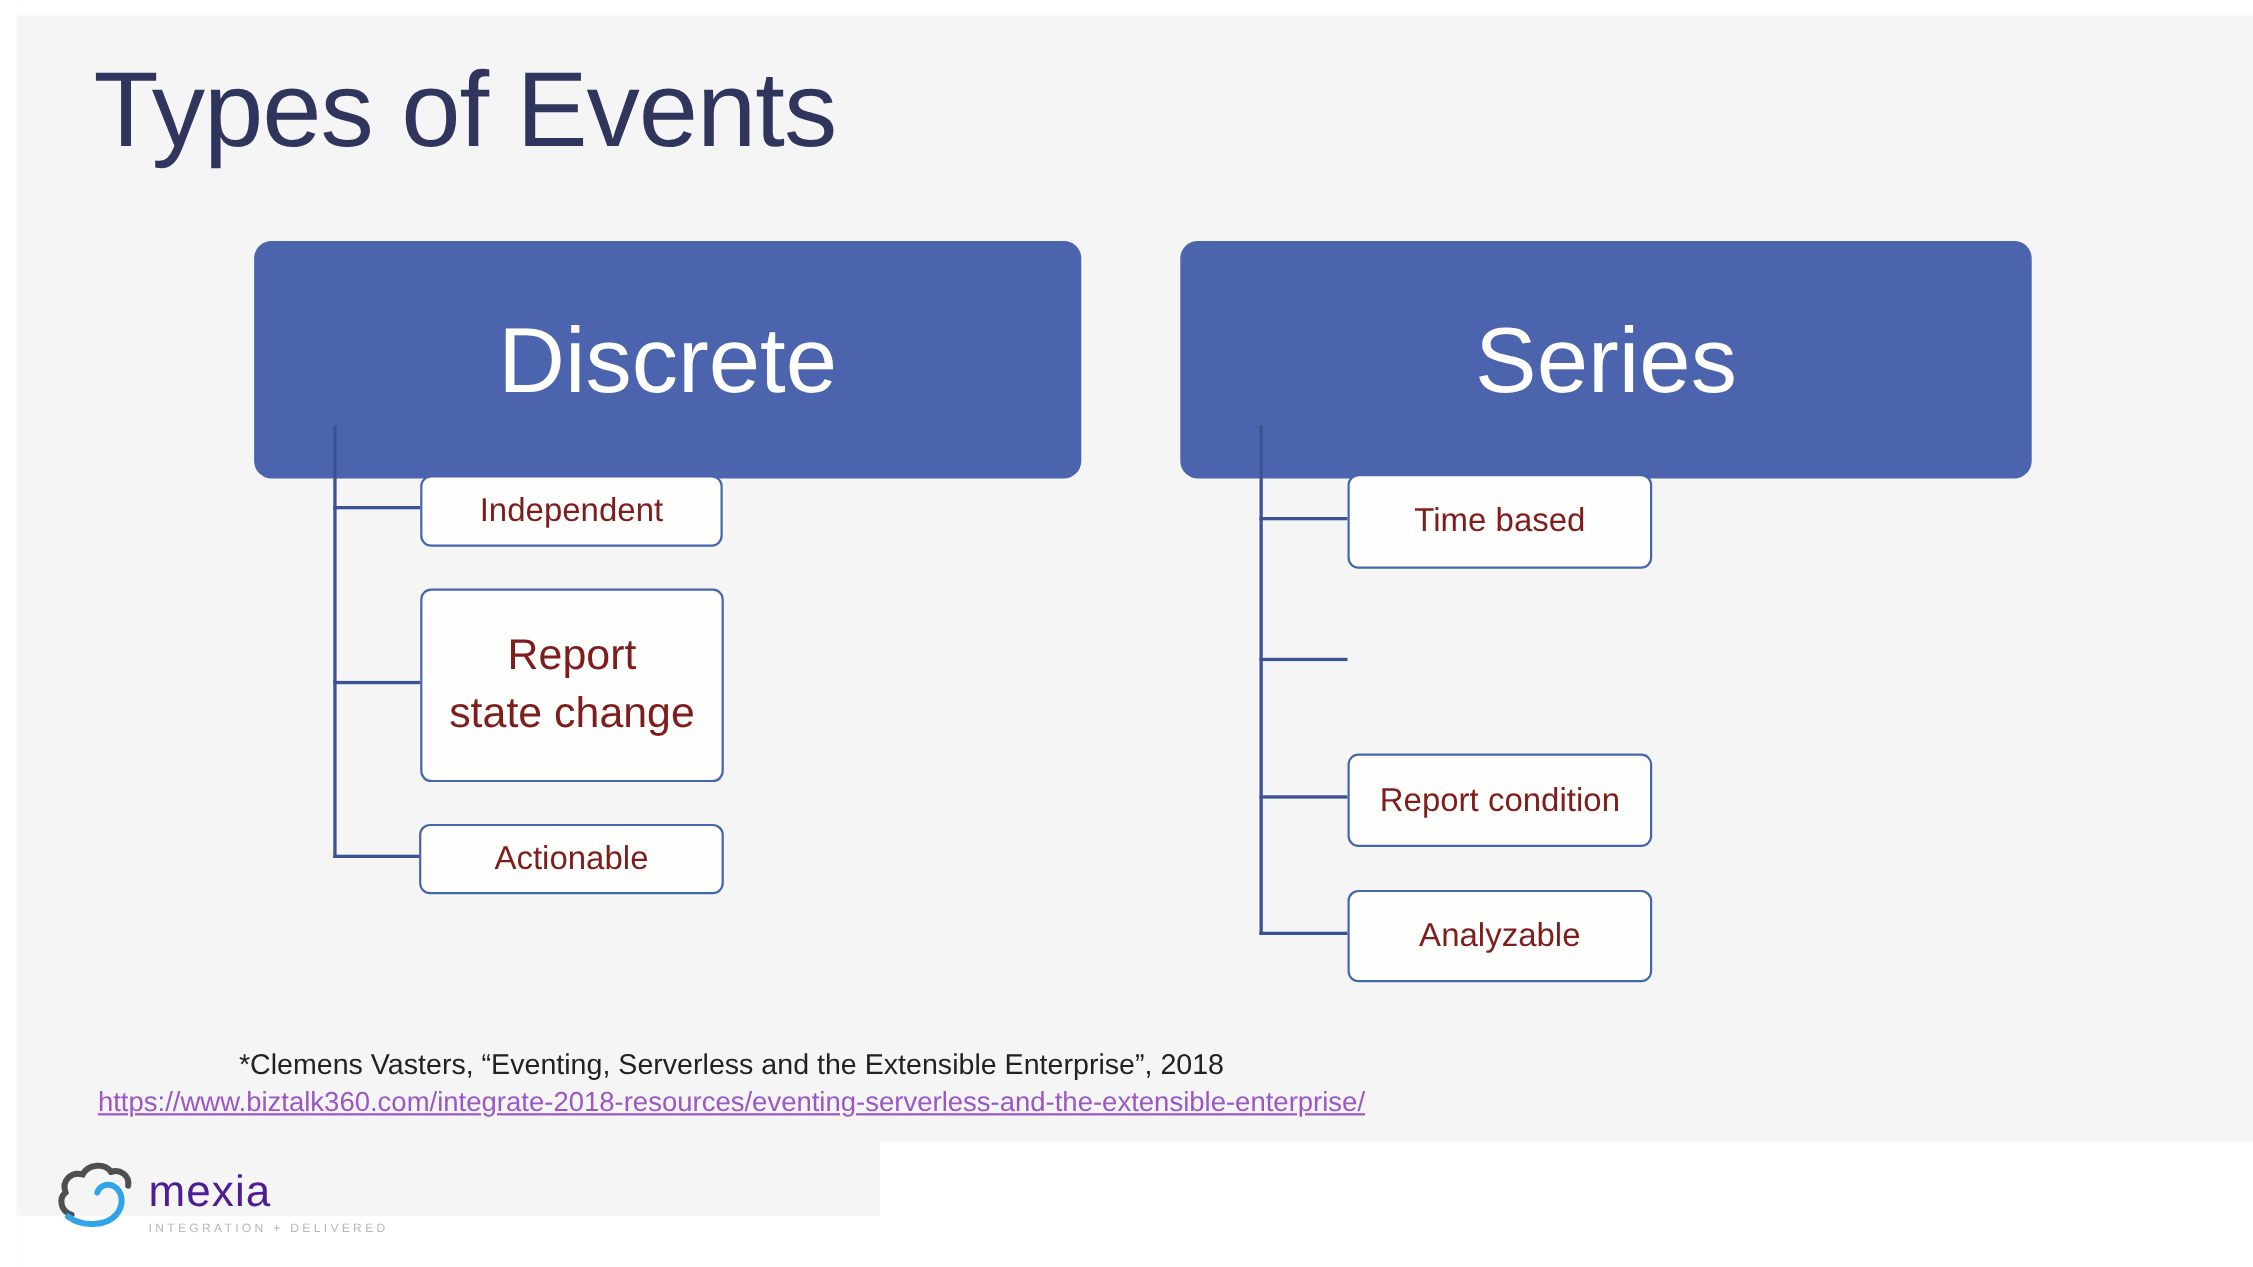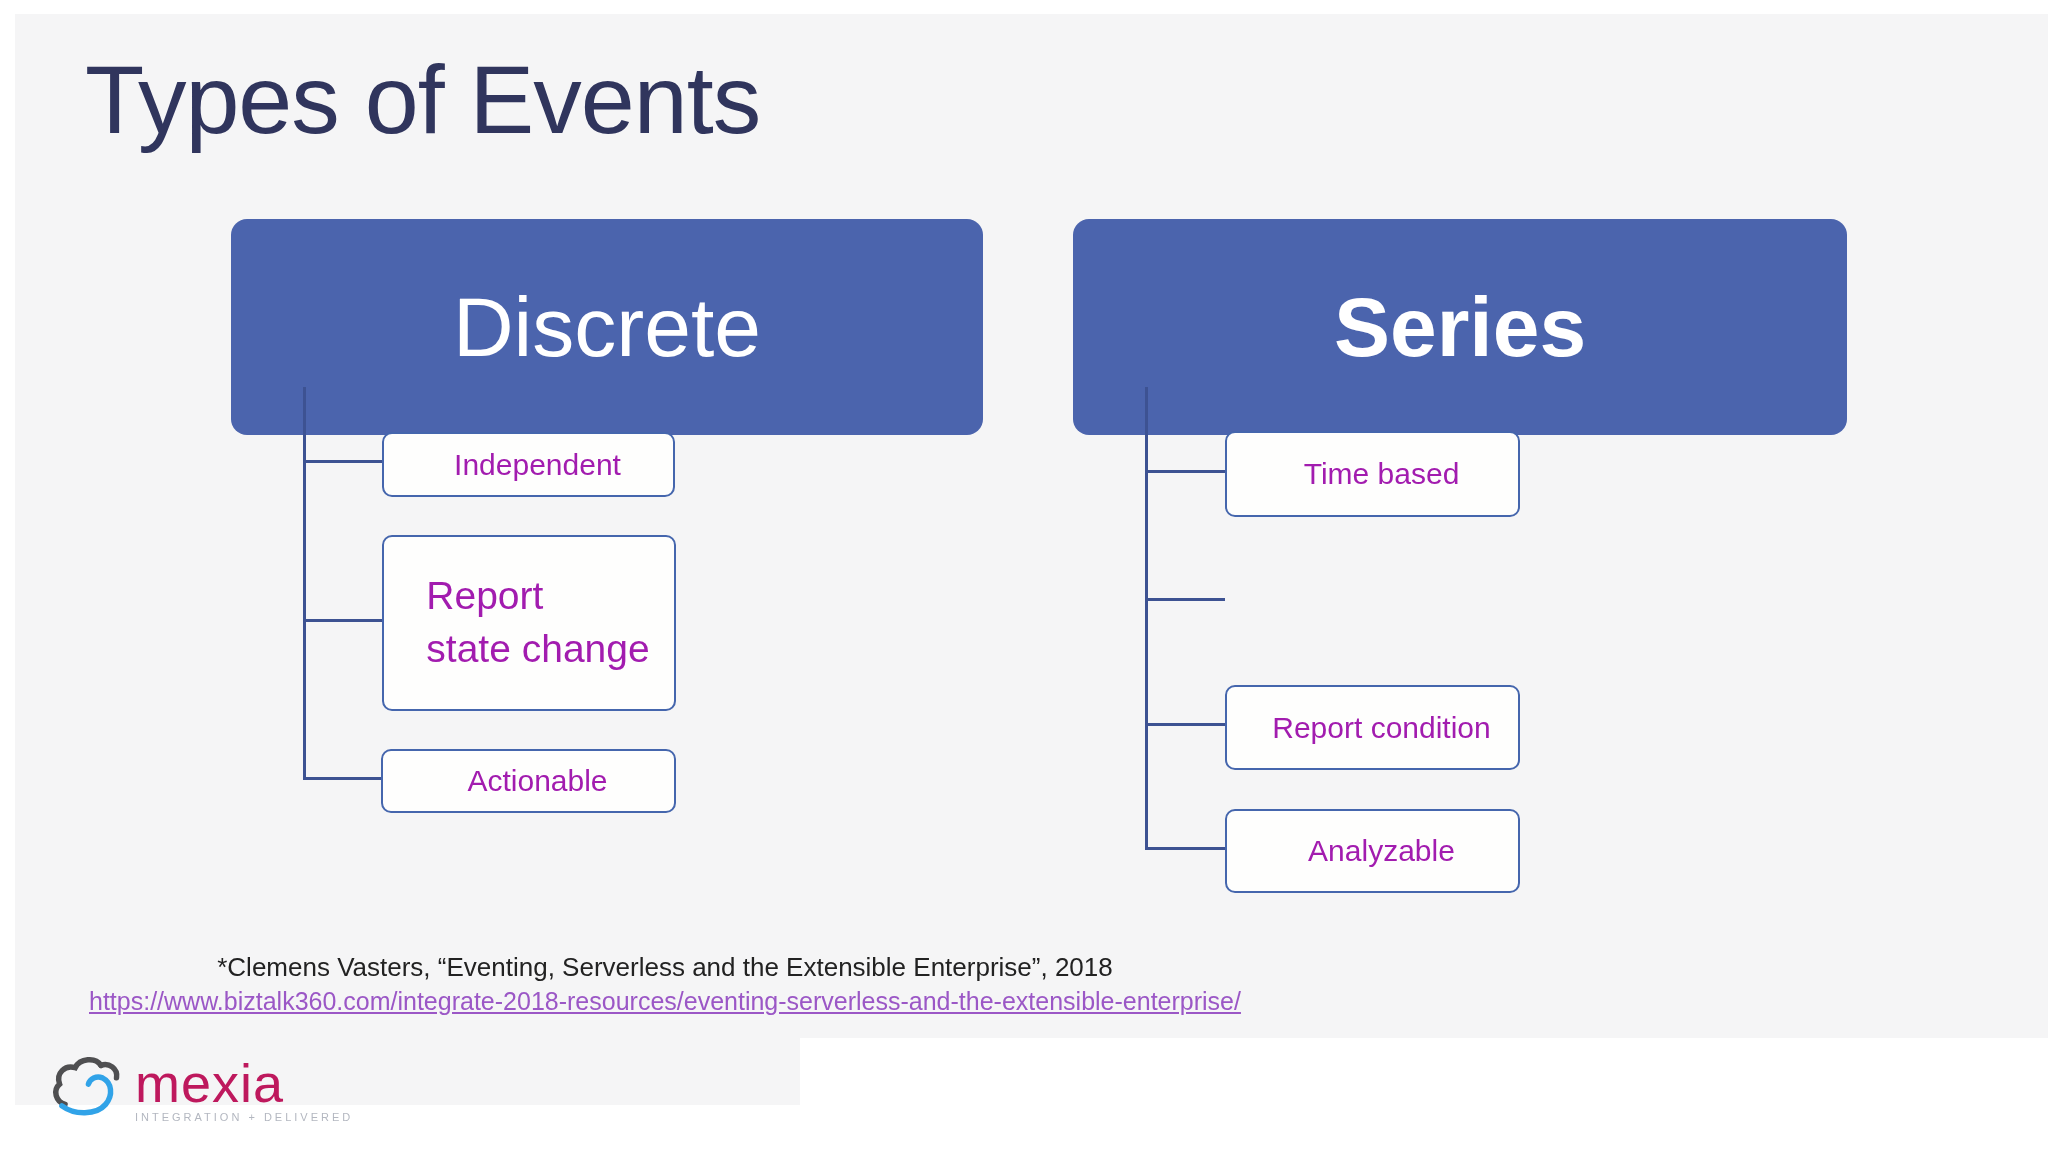--- a/index.html
+++ b/index.html
@@ -23,27 +23,27 @@
     color:var(--title,#30355d);
   }
 
   .root-box{
     position:absolute;height:216px;border-radius:16px;
     background:var(--accent,#4b64ad);
     color:#ffffff;display:flex;align-items:center;justify-content:center;
     font-size:84px;font-weight:300;
   }
   .root-discrete{left:216px;top:219px;width:752px;}
-  .root-series{left:1058px;top:219px;width:774px;font-weight:bold;}
+  .root-series{left:1058px;top:219px;width:774px;}
 
   .node{
     position:absolute;border:2px solid var(--border,#4566ad);border-radius:10px;
-    background:#fefefd;color:#a21caf;
+    background:#fefefd;color:#7f1d1d;
     display:flex;align-items:center;justify-content:center;
-    font-size:30px;white-space:pre-line;line-height:1.25;padding-left:18px;
+    font-size:30px;text-align:center;white-space:pre-line;line-height:1.25;
   }
   .node-d0{left:367px;top:432px;width:271px;height:61px;}
   .node-d1{left:367px;top:535px;width:272px;height:172px;font-size:39px;line-height:1.35;}
   .node-d2{left:366px;top:749px;width:273px;height:60px;}
   .node-s0{left:1210px;top:431px;width:273px;height:82px;}
   .node-s1{left:1210px;top:557px;width:273px;height:86px;}
   .node-s2{left:1210px;top:685px;width:273px;height:81px;}
   .node-s3{left:1210px;top:809px;width:273px;height:80px;}
 
   .conn{position:absolute;background:var(--connector,#3d5292);}
@@ -57,21 +57,21 @@
   .ch-s2{left:1130px;top:723px;width:80px;height:3px;}
   .ch-s3{left:1130px;top:847px;width:80px;height:3px;}
 
   .citation{position:absolute;left:74px;top:950px;font-size:26px;color:#222;line-height:34px;text-align:center;}
   .citation a{
     color:var(--link,#9b57c6);text-decoration:underline;font-size:25px;
   }
 
   .logo{position:absolute;left:36px;top:1053px;display:flex;align-items:flex-start;}
   .logo-text{margin-left:6px;margin-top:6px;}
-  .wordmark{font-size:54px;color:#be185d;font-weight:400;letter-spacing:1px;line-height:48px;}
+  .wordmark{font-size:40px;color:#4c1d95;font-weight:400;letter-spacing:1px;line-height:48px;}
   .tagline{font-size:11px;color:#b3b7c0;letter-spacing:3px;margin-top:4px;}
 </style>
 </head>
 <body>
 
 <div id="slide">
   <div class="strip-top"></div>
   <div class="white-br"></div>
   <div class="white-bottom"></div>
 

